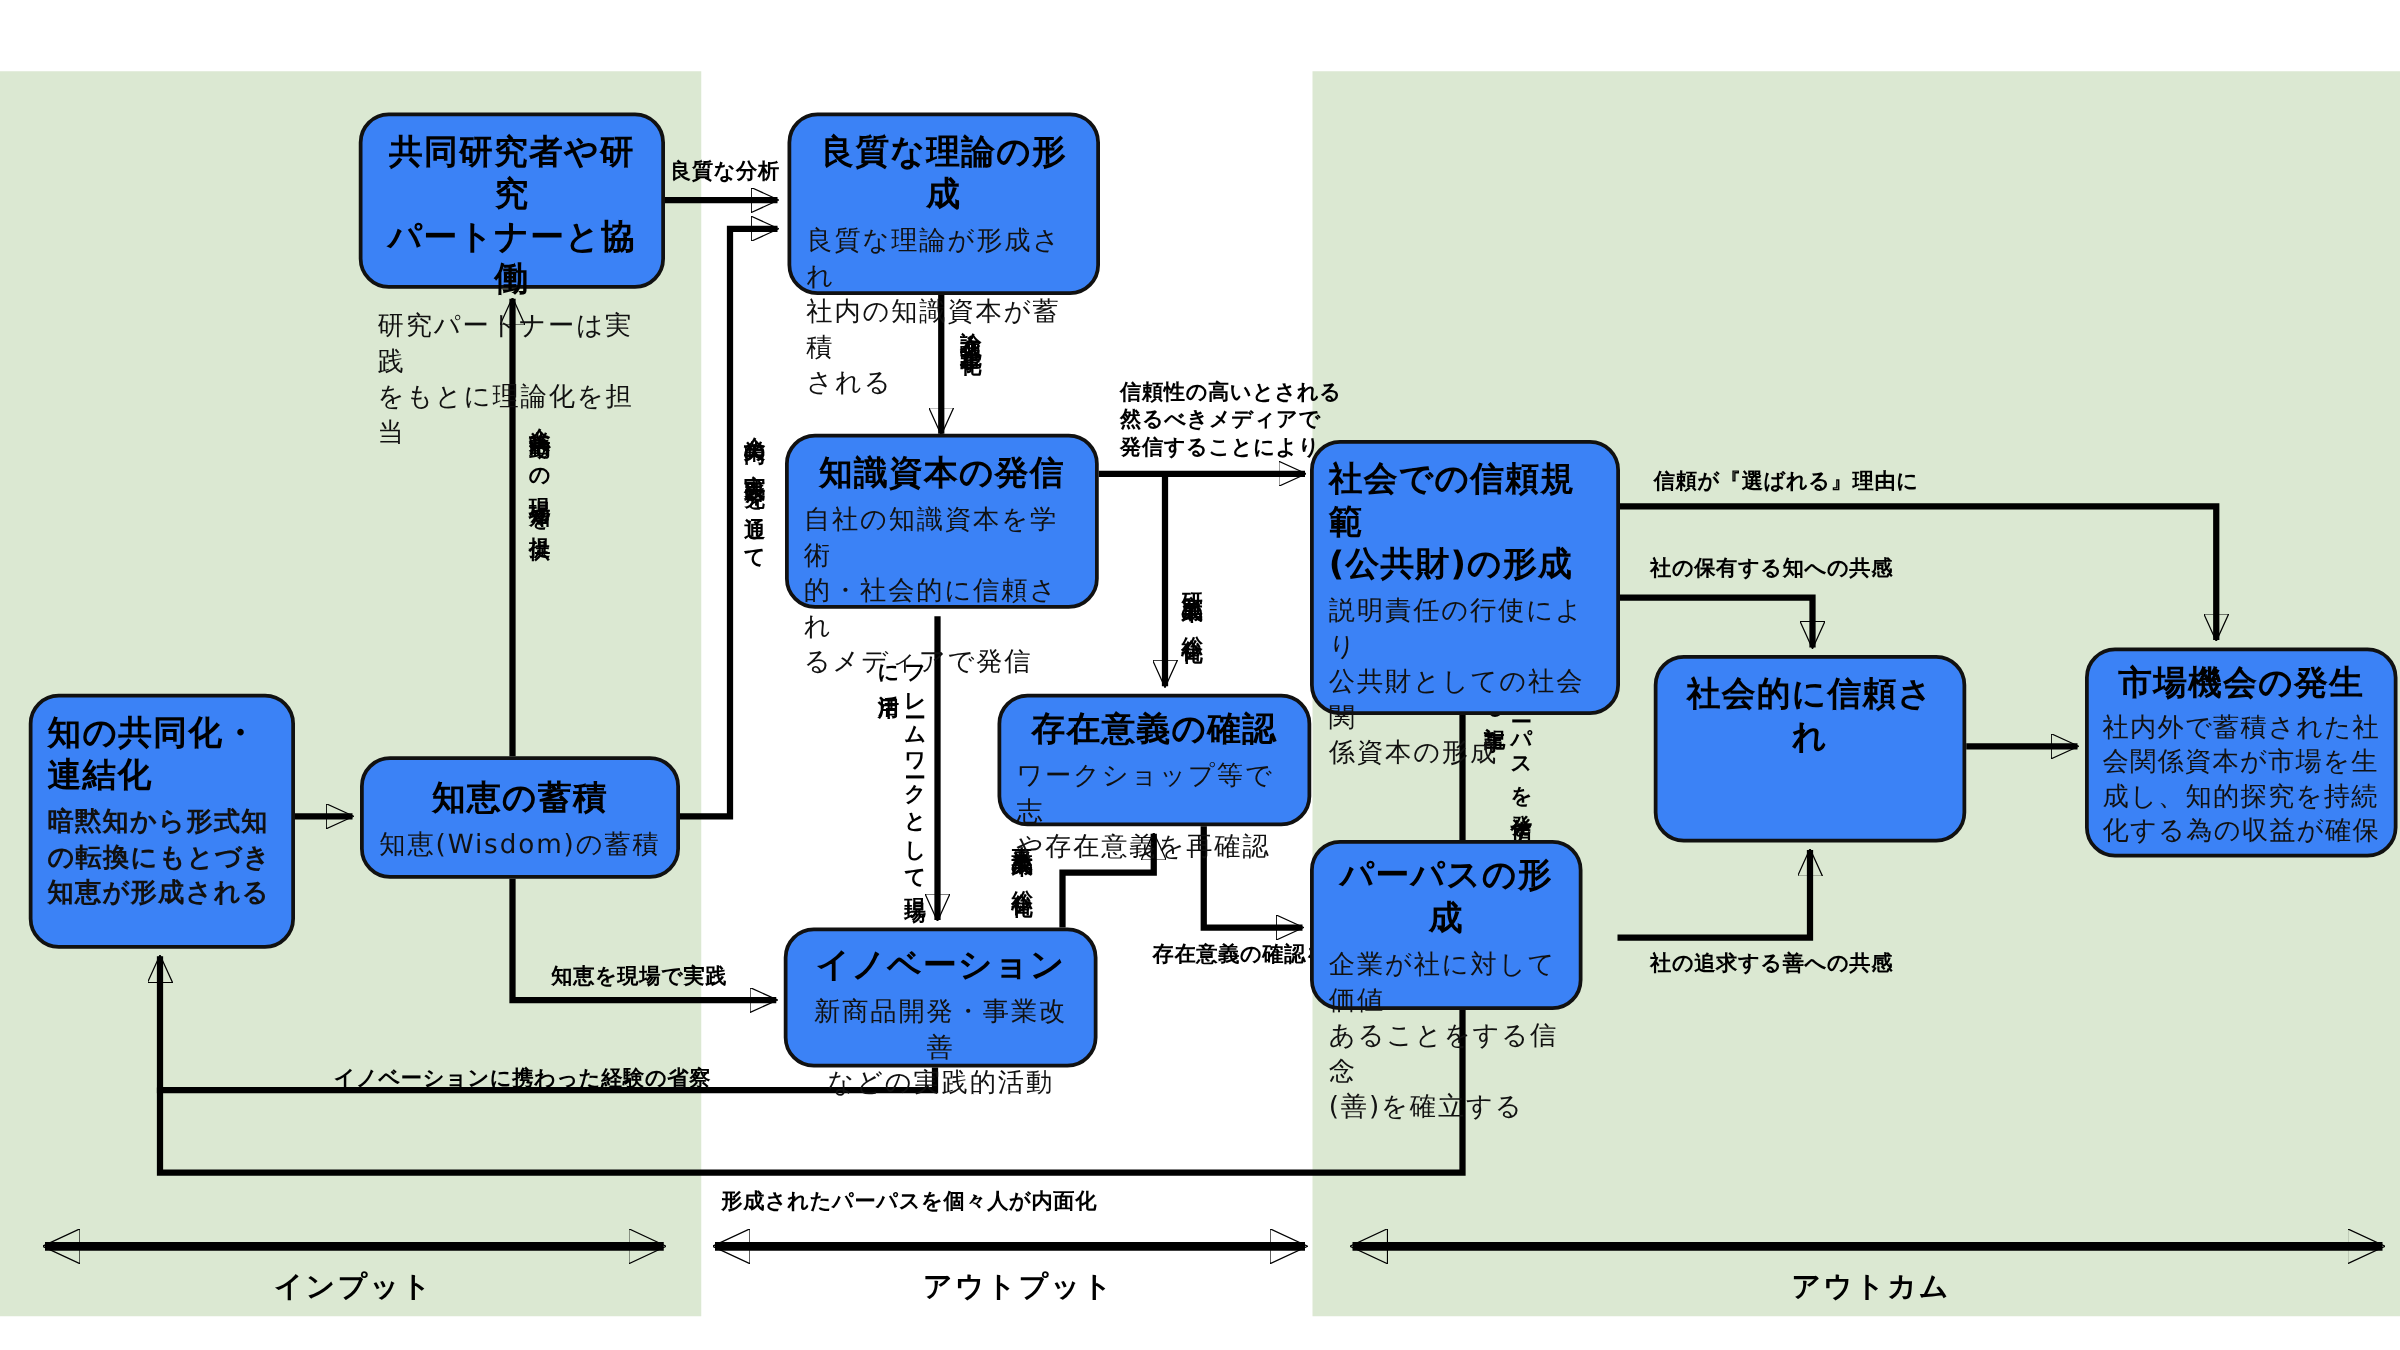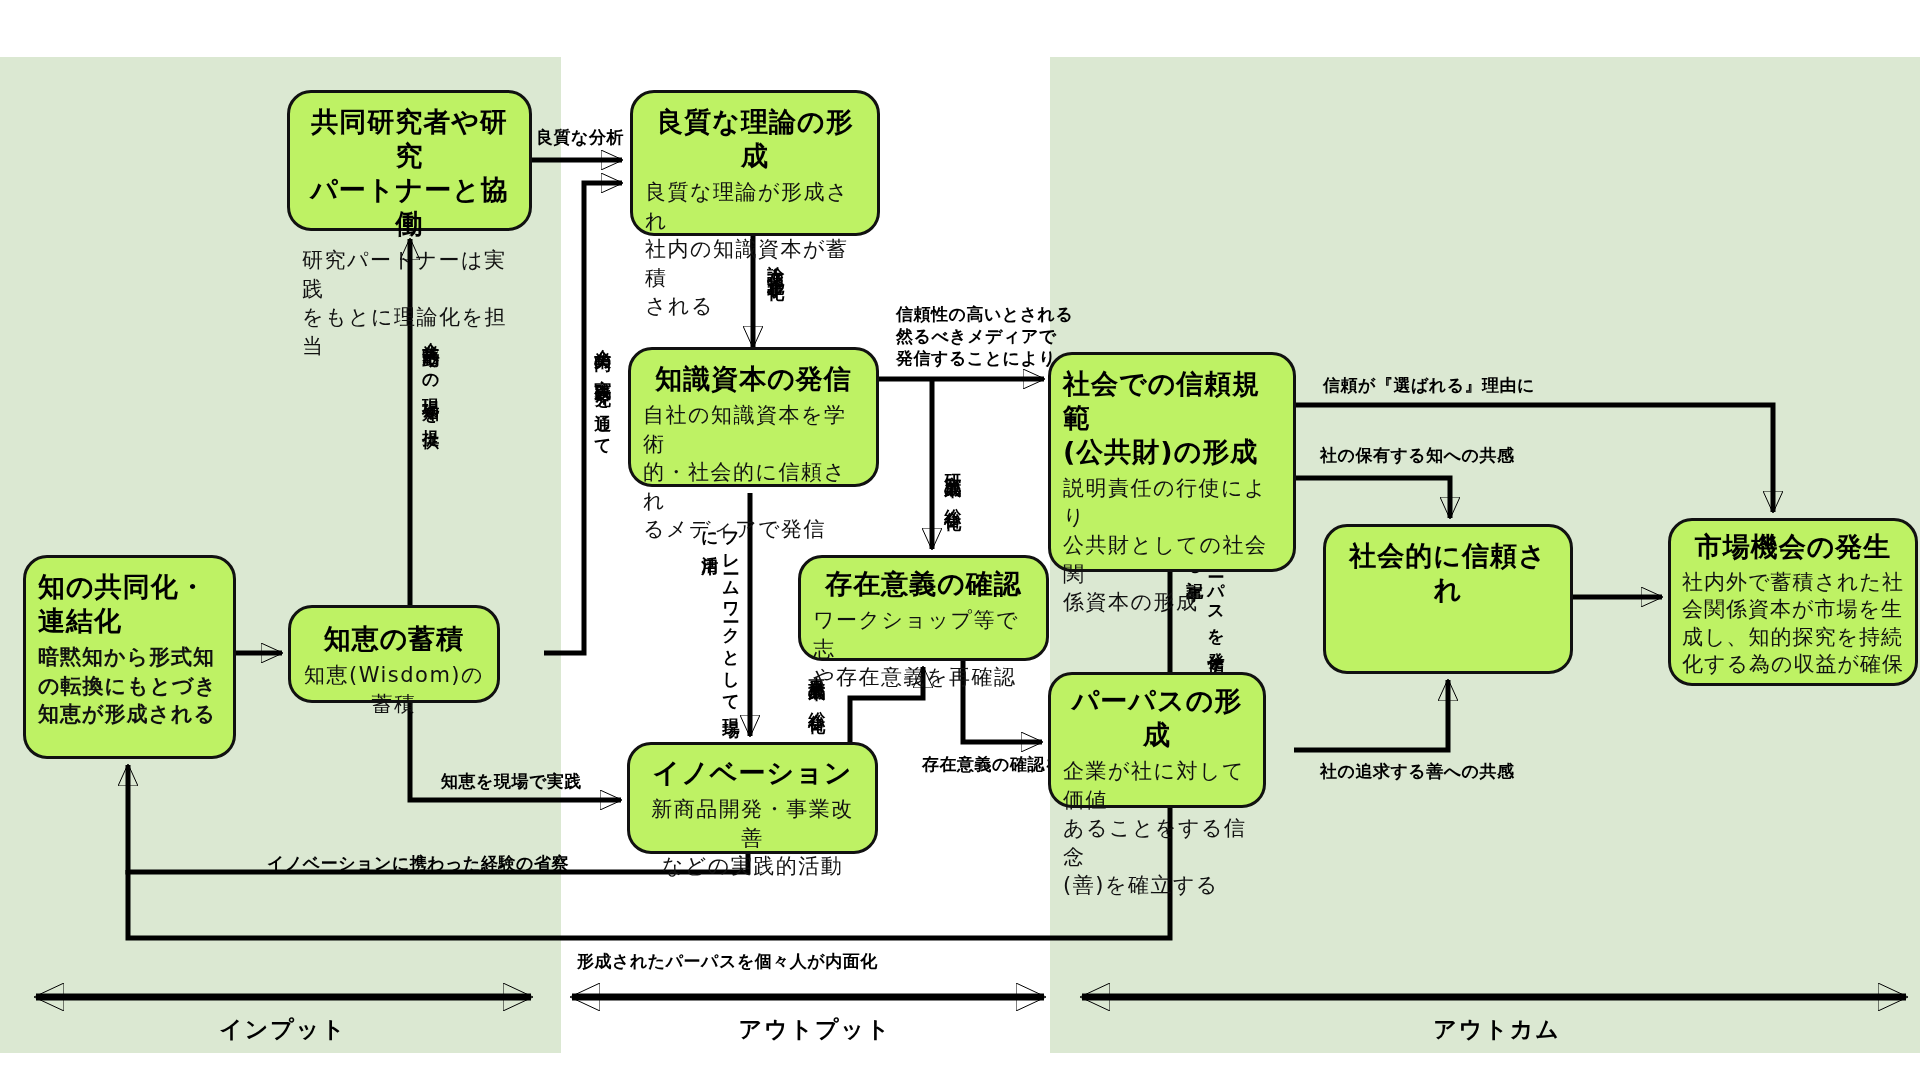--- a/index.html
+++ b/index.html
@@ -9,35 +9,35 @@
 
   .band { position:absolute; top:57px; height:996px; background:#dbe8d2; z-index:0; }
   #band-left  { left:0;    width:561px; }
   #band-right { left:1050px; width:870px; }
 
   #arrow-layer { position:absolute; left:0; top:0; z-index:1; }
   #arrow-layer path { stroke:#000000; fill:none; }
   .ln  { stroke-width:5px; }
   .axl { stroke-width:7px; }
 
-  .box { position:absolute; z-index:3; background:#bef264; border:3px solid #111111;
+  .box { position:absolute; z-index:3; background:#3b82f6; border:3px solid #111111;
          border-radius:24px; padding:12px 12px; color:#000; }
   .box .t { font-weight:bold; font-size:27px; line-height:1.26; letter-spacing:1px;
             text-align:center; white-space:pre-line; }
   .box .b { font-size:21px; line-height:1.36; letter-spacing:1.5px; margin-top:5px;
             white-space:pre-line; color:#111; }
   .box.tleft .t { text-align:left; }
   .box.bcenter .b { text-align:center; }
 
   #b-collab { left:287px;  top:90px;  width:245px; height:141px; }
   #b-theory { left:630px;  top:90px;  width:250px; height:146px; }
   #b-dissem { left:628px;  top:347px; width:251px; height:140px; }
   #b-social { left:23px;   top:555px; width:213px; height:204px; }
   #b-social .b { letter-spacing:1px;font-weight:bold; }
-  #b-wisdom { left:288px;  top:605px; width:212px; height:98px;  padding-top:14px; }
+  #b-wisdom { left:288px;  top:605px; width:256px; height:98px;  padding-top:14px; }
   #b-check  { left:798px;  top:555px; width:251px; height:106px; padding-top:9px; }
   #b-innov  { left:627px;  top:742px; width:251px; height:112px; padding-top:11px; }
   #b-trust  { left:1048px; top:352px; width:248px; height:220px; }
   #b-club   { left:1323px; top:524px; width:250px; height:150px; }
   #b-purpose{ left:1048px; top:672px; width:218px; height:136px; padding-top:9px; }
   #b-market { left:1668px; top:518px; width:250px; height:168px; padding:9px 11px; }
   #b-market .b { letter-spacing:1px; line-height:1.3; }
 
   .lbl { position:absolute; z-index:2; color:#000000; font-weight:bold; font-size:17px;
          line-height:1.3; letter-spacing:0.5px; white-space:pre-line; }

